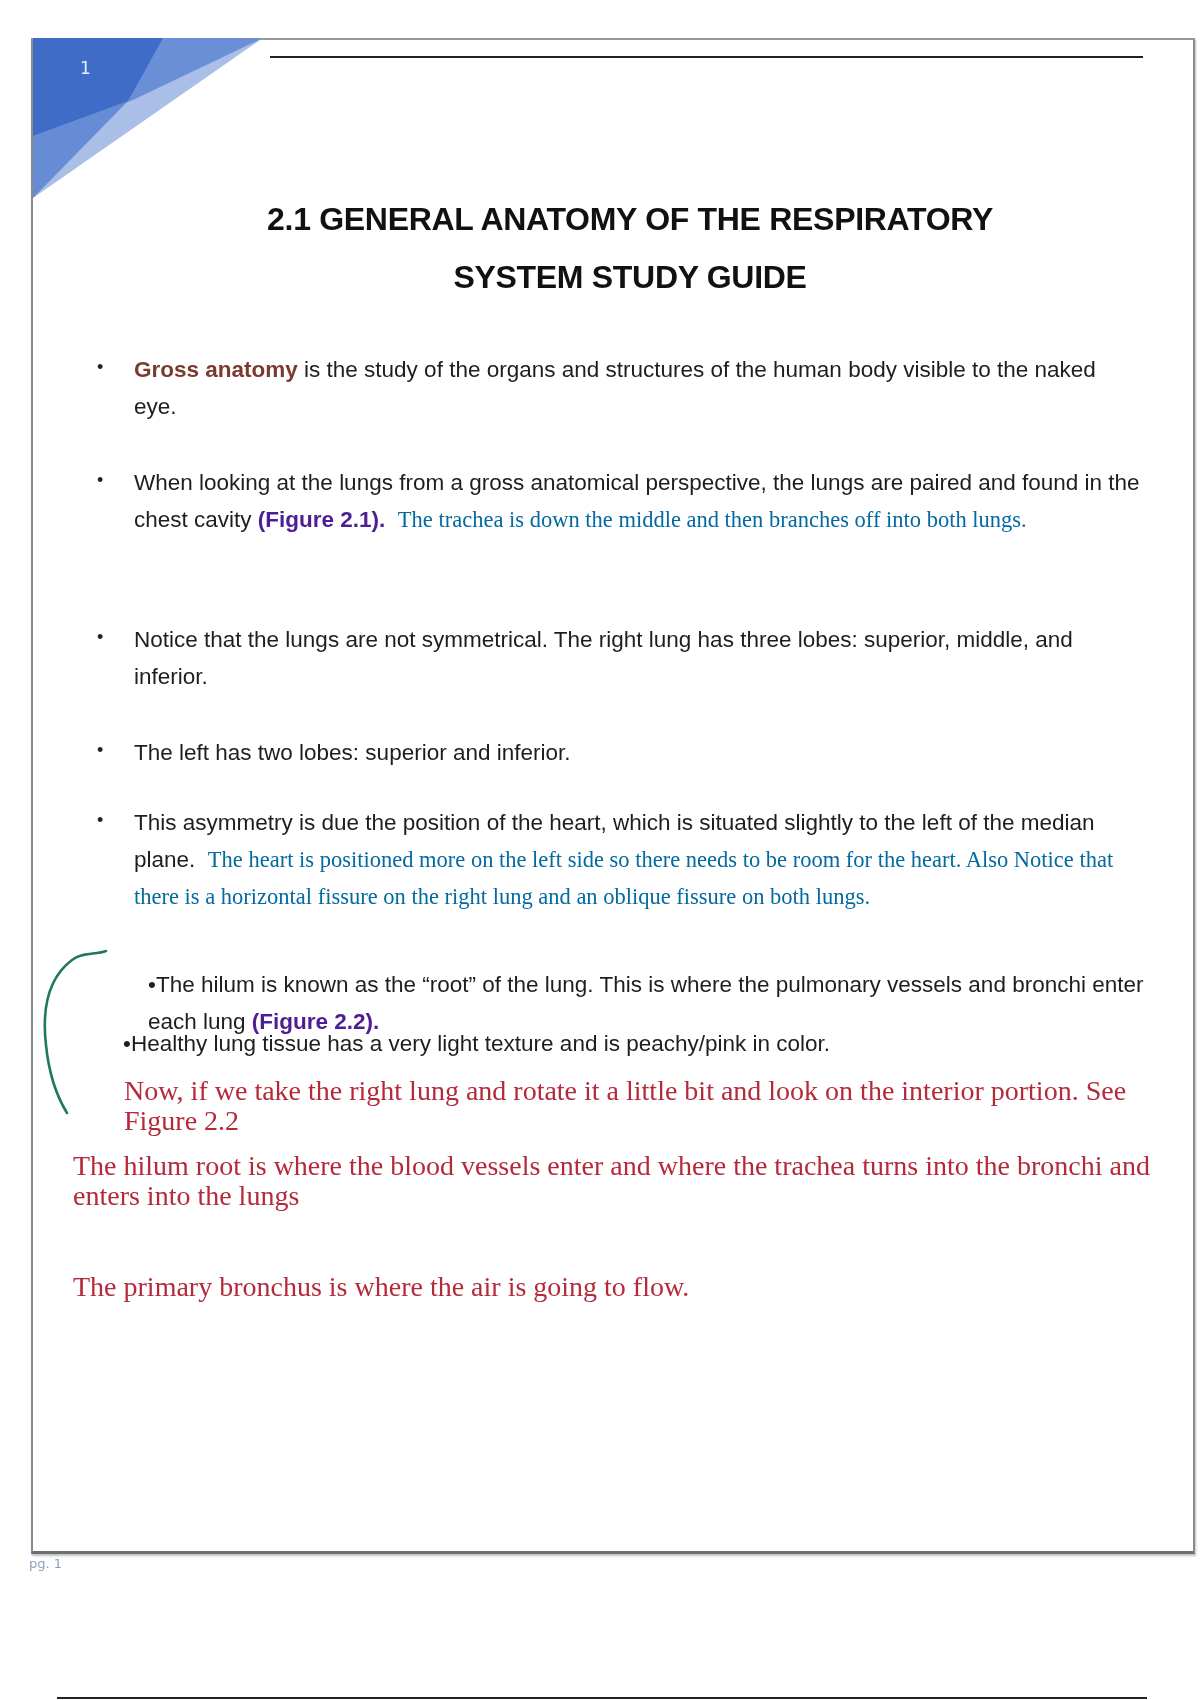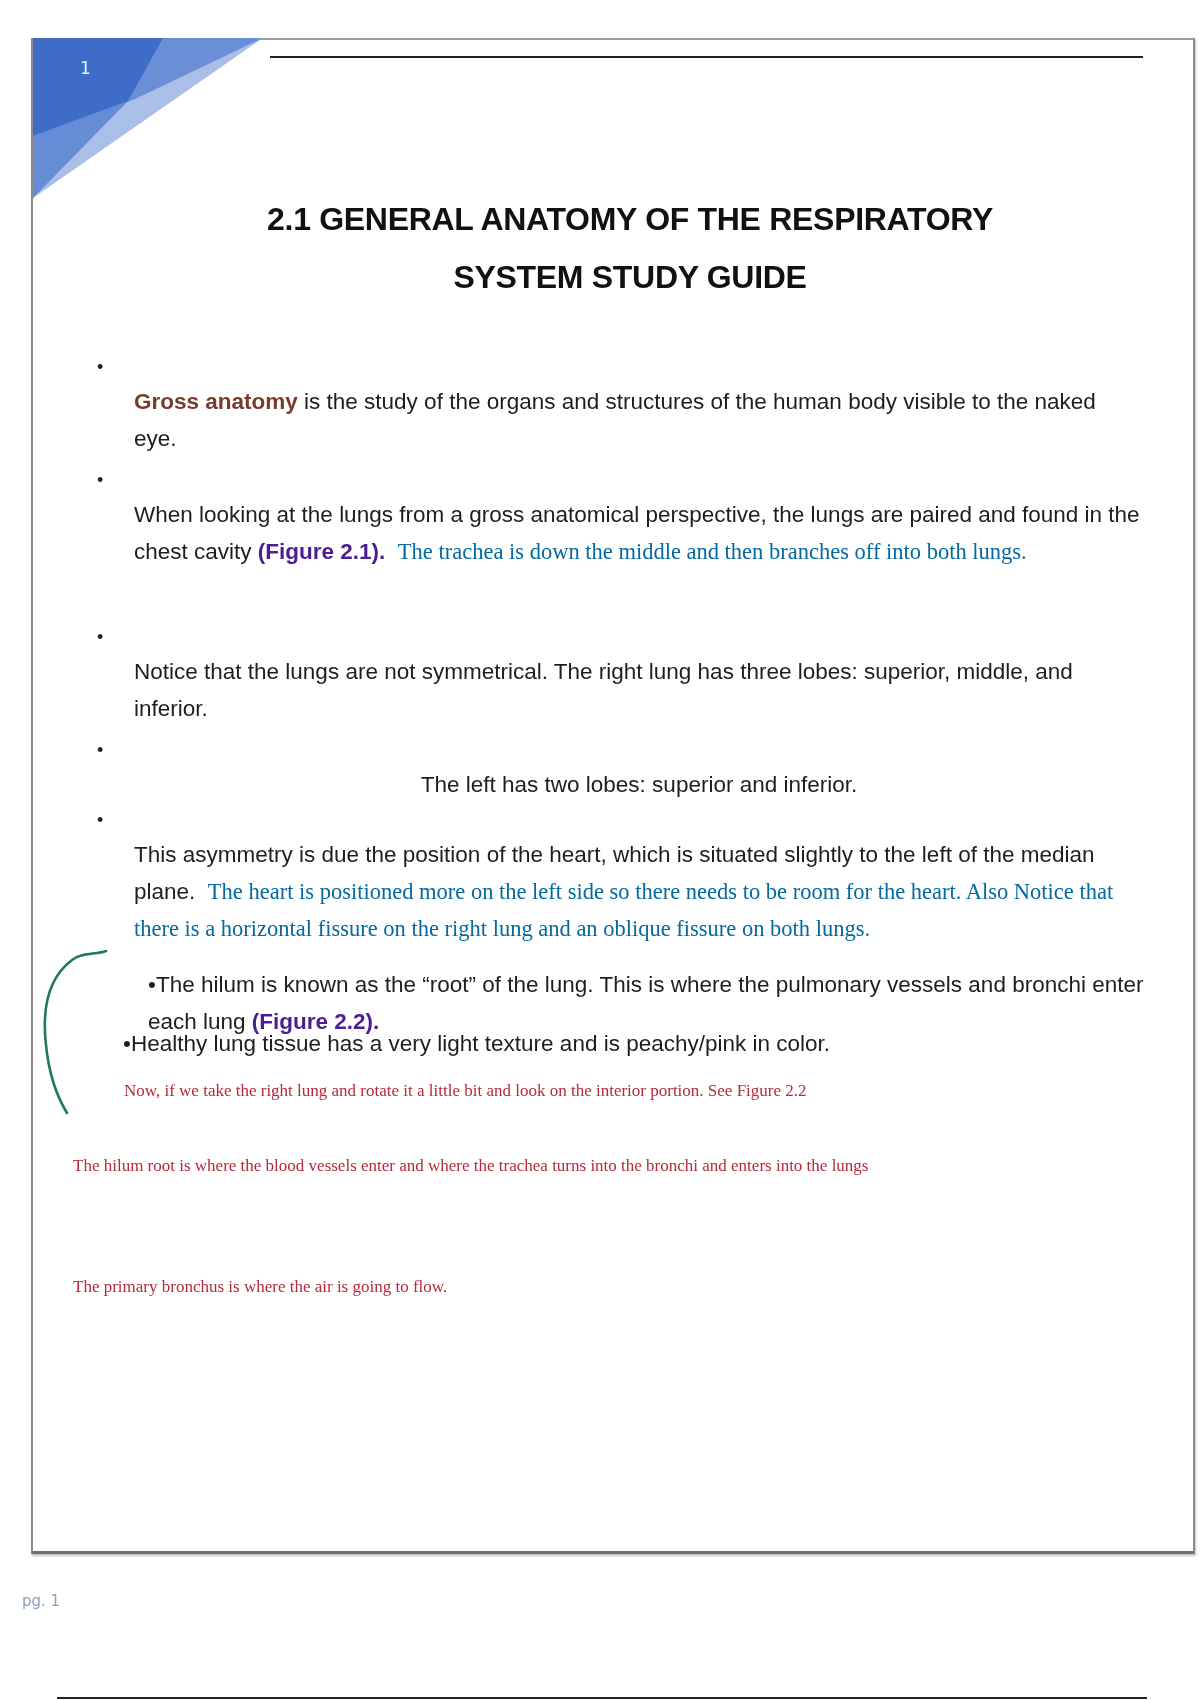--- a/index.html
+++ b/index.html
@@ -21,35 +21,35 @@
     font-family: "DejaVu Sans", sans-serif; font-size: 17px;
   }
   .header-rule {
     position: absolute; left: 270px; top: 56px; width: 873px; height: 2px; background: #222;
   }
   .title {
     position: absolute; left: 130px; top: 190px; width: 1000px; text-align: center;
     font-weight: bold; font-size: 32px; line-height: 58px; color: #111;
     letter-spacing: -0.3px; margin: 0;
   }
-  .item { position: absolute; left: 134px; width: 1010px; font-size: 22.5px; line-height: 37px; color: #1e1e1e; margin-top: 32px; }
+  .item { position: absolute; left: 134px; width: 1010px; font-size: 22.5px; line-height: 37px; color: #1e1e1e; }
   .bullet-dot { position: absolute; left: 97px; font-size: 18px; color: #222; }
   .lead { color: #7a3b2e; font-weight: bold; }
   .bold { font-weight: bold; color: #4c1d95; }
   .note {
     font-family: "Liberation Serif", serif; color: #0369a1; font-size: 22.5px;
   }
   .free-note {
     position: absolute; font-family: "Liberation Serif", serif; color: #b52a3a;
-    font-size: 17px; line-height: 30px;
+    font-size: 28px; line-height: 30px;
   }
   .inline-bullet { position: absolute; left: 123px; font-size: 22.5px; line-height: 37px; color: #1e1e1e; width: 1030px; }
   .footer-pg {
-    position: absolute; left: 22px; top: 1556px; font-family: "DejaVu Sans", sans-serif;
-    font-size: 15px; color: #8aa0c0; margin-top: 36px;
+    position: absolute; left: 29px; top: 1556px; font-family: "DejaVu Sans", sans-serif;
+    font-size: 13px; color: #8aa0c0;
   }
   .bottom-rule {
     position: absolute; left: 57px; top: 1697px; width: 1090px; height: 2px; background: #222;
   }
   .bracket { position: absolute; left: 0; top: 0; }
 </style>
 </head>
 <body>
 
 <div class="page-frame"></div>
@@ -77,21 +77,21 @@
 <div class="item" style="top:464px;">
   <span>When looking at the lungs from a gross anatomical perspective, the lungs are paired and found in the chest cavity </span><span class="bold">(Figure 2.1).</span>&nbsp; <span class="note">The trachea is down the middle and then branches off into both lungs.</span>
 </div>
 
 <div class="bullet-dot" style="top:627px;">•</div>
 <div class="item" style="top:621px;">
   <span>Notice that the lungs are not symmetrical. The right lung has three lobes: superior, middle, and inferior.</span>
 </div>
 
 <div class="bullet-dot" style="top:740px;">•</div>
-<div class="item" style="top:734px;text-align:center;">
+<div class="item" style="top:734px;">
   <span>The left has two lobes: superior and inferior.</span>
 </div>
 
 <div class="bullet-dot" style="top:810px;">•</div>
 <div class="item" style="top:804px;">
   <span>This asymmetry is due the position of the heart, which is situated slightly to the left of the median plane.</span>&nbsp; <span class="note">The heart is positioned more on the left side so there needs to be room for the heart. Also  Notice that there is a horizontal fissure on the right lung and an oblique fissure on both lungs.</span>
 </div>
 
 <div class="inline-bullet" style="top:966px;margin-left:25px;">
   <span>•</span><span>The hilum is known as the “root” of the lung. This is where the pulmonary vessels and bronchi enter each lung </span><span class="bold">(Figure 2.2).</span>

